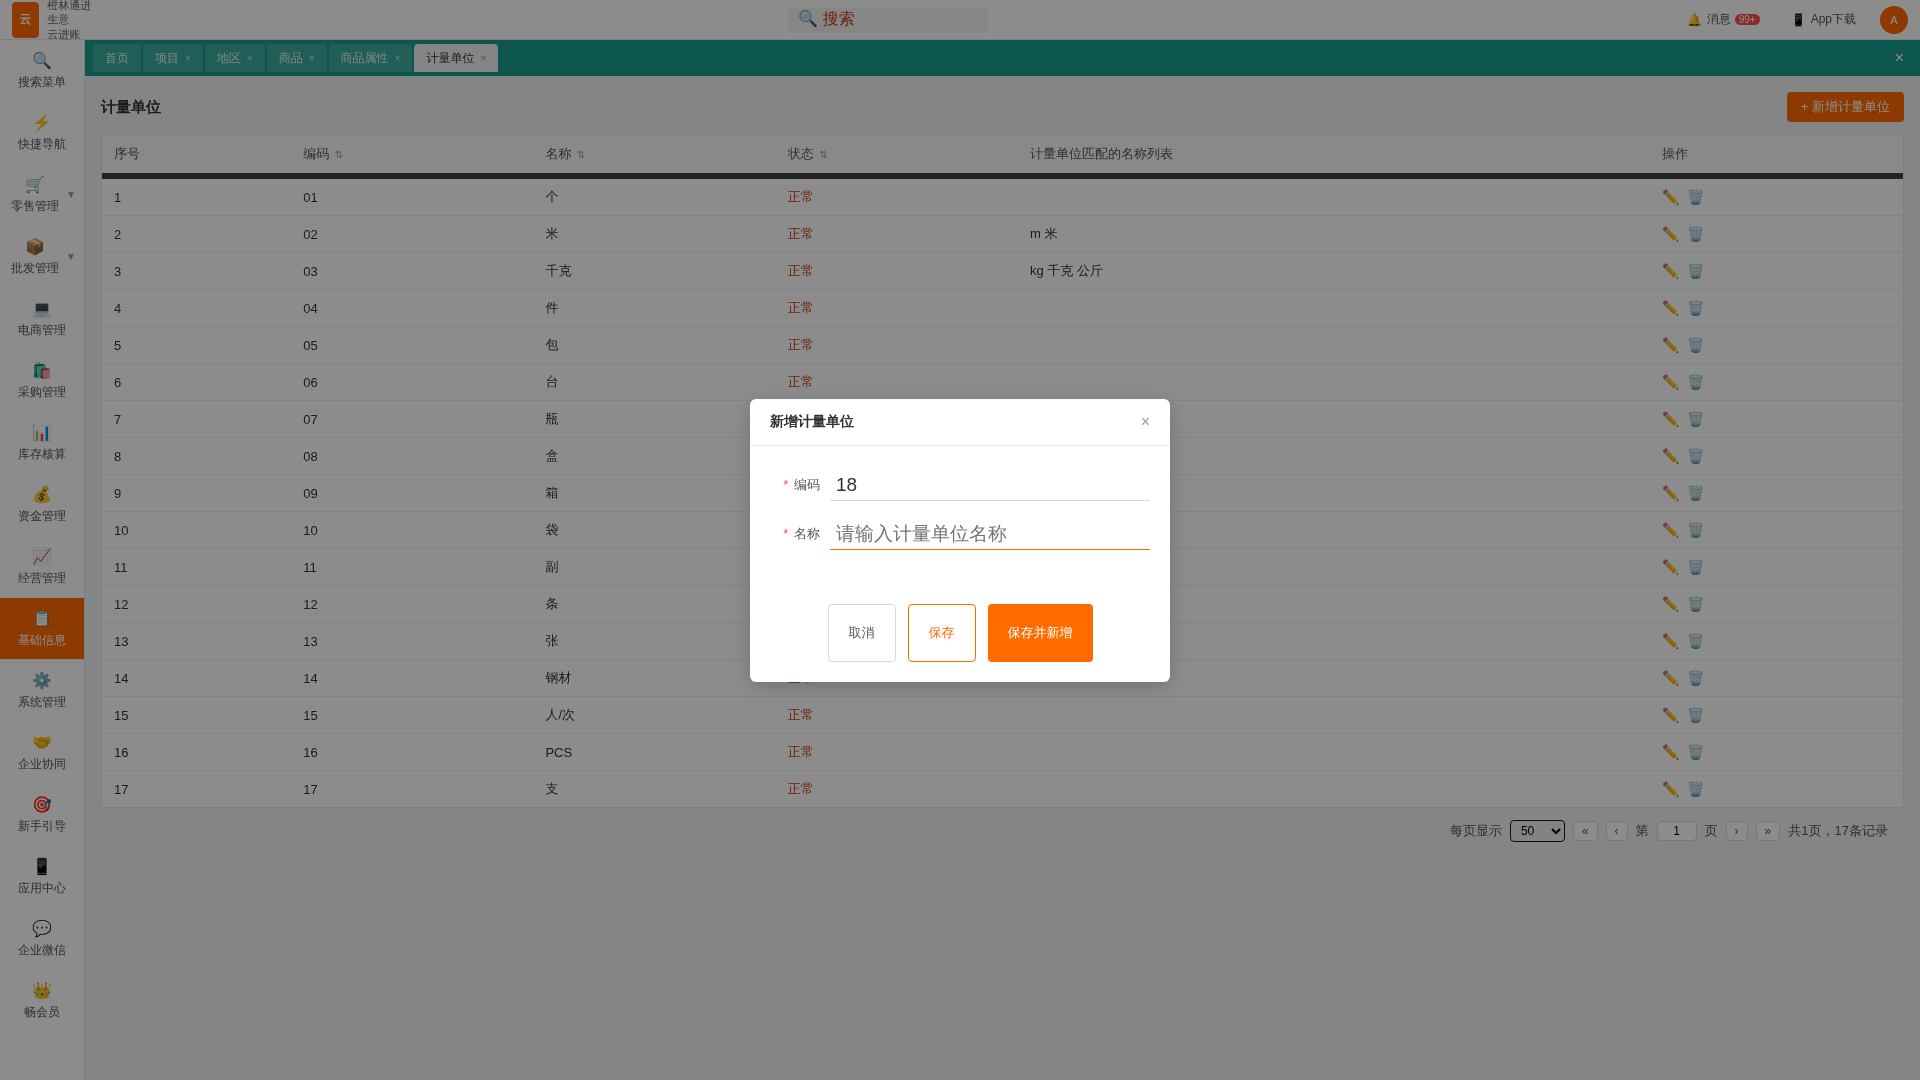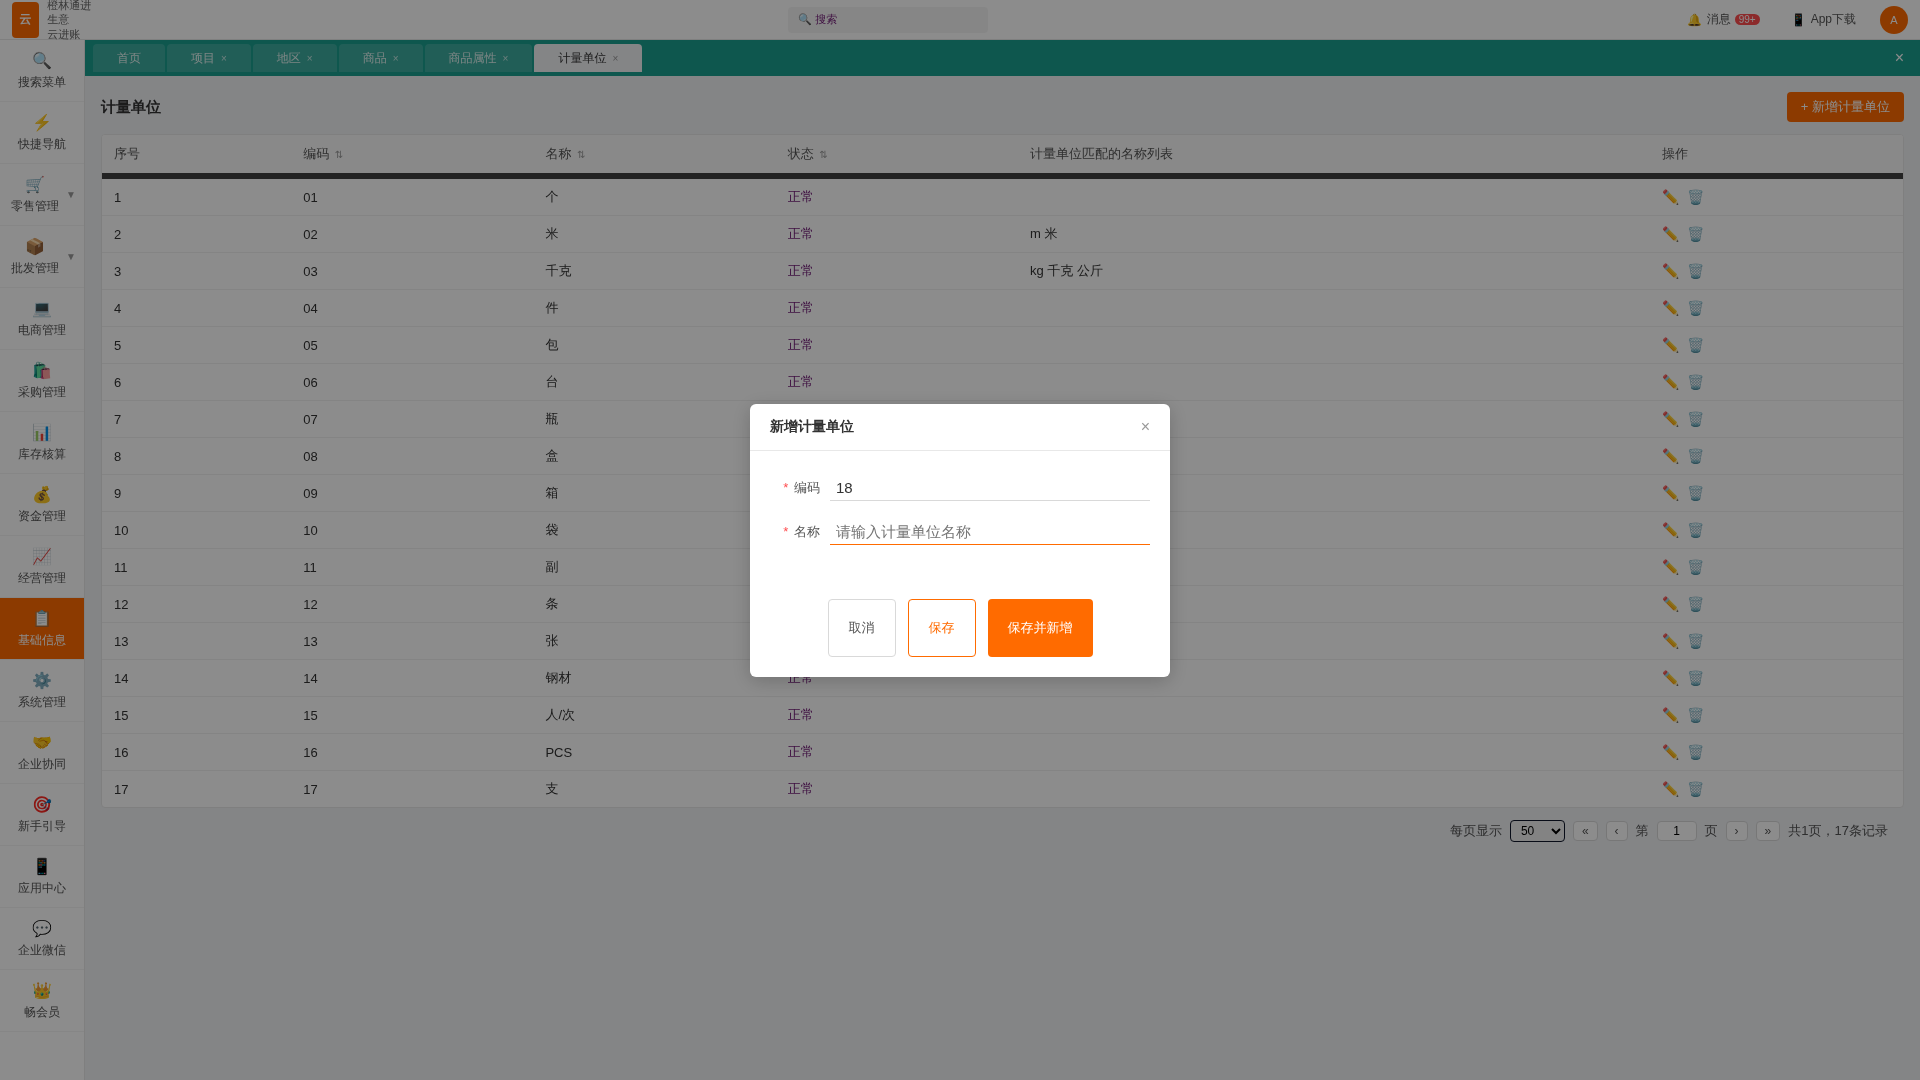--- a/index.html
+++ b/index.html
@@ -141,21 +141,21 @@
       align-items: center;
       padding: 0 8px;
       height: 36px;
       flex-shrink: 0;
       gap: 2px;
     }
     .tab {
       display: flex;
       align-items: center;
       gap: 6px;
-      padding: 0 24px;
+      padding: 0 12px;
       height: 28px;
       border-radius: 4px 4px 0 0;
       cursor: pointer;
       font-size: 12px;
       color: rgba(255,255,255,0.85);
       background: rgba(255,255,255,0.15);
     }
     .tab.active {
       background: #f0f2f5;
       color: #333;
@@ -227,21 +227,21 @@
       white-space: nowrap;
     }
     th .sort-icon { color: #999; font-size: 10px; margin-left: 2px; }
     td {
       padding: 9px 12px;
       border-bottom: 1px solid #f0f0f0;
       color: #333;
     }
     tr:last-child td { border-bottom: none; }
     .status-normal {
-      color: #701a75;
+      color: #c2410c;
     }
     .action-btns {
       display: flex;
       gap: 8px;
     }
     .action-btn {
       color: #999;
       cursor: pointer;
       font-size: 14px;
     }
@@ -334,21 +334,21 @@
     }
     .required-star {
       color: #ff4d4f;
       margin-right: 2px;
     }
     .form-input {
       flex: 1;
       border: none;
       border-bottom: 1px solid #d9d9d9;
       padding: 4px 6px;
-      font-size: 15px;
+      font-size: 19px;
       outline: none;
       color: #333;
     }
     .form-input.active-input {
       border-bottom-color: #ff6b00;
     }
     .modal-footer {
       padding: 12px 20px 20px;
       display: flex;
       justify-content: center;
@@ -387,21 +387,21 @@
 
 <div class="top-header">
   <div class="logo-area">
     <div class="logo-icon">云</div>
     <div class="logo-text">
       <div>橙林通进生意</div>
       <div>云进账</div>
     </div>
   </div>
   <div style="flex:1; display:flex; justify-content:center;">
-    <div style="width:200px; background:#f5f5f5; border-radius:4px; height:26px; display:flex; align-items:center; padding:0 10px; color:#701a75; font-size:11px;">🔍 搜索</div>
+    <div style="width:200px; background:#f5f5f5; border-radius:4px; height:26px; display:flex; align-items:center; padding:0 10px; color:#c2410c; font-size:16px;">🔍 搜索</div>
   </div>
   <div class="header-right">
     <div class="header-btn">
       <span>🔔</span>
       <span>消息</span>
       <span class="badge">99+</span>
     </div>
     <div class="header-btn">
       <span>📱</span>
       <span>App下载</span>

